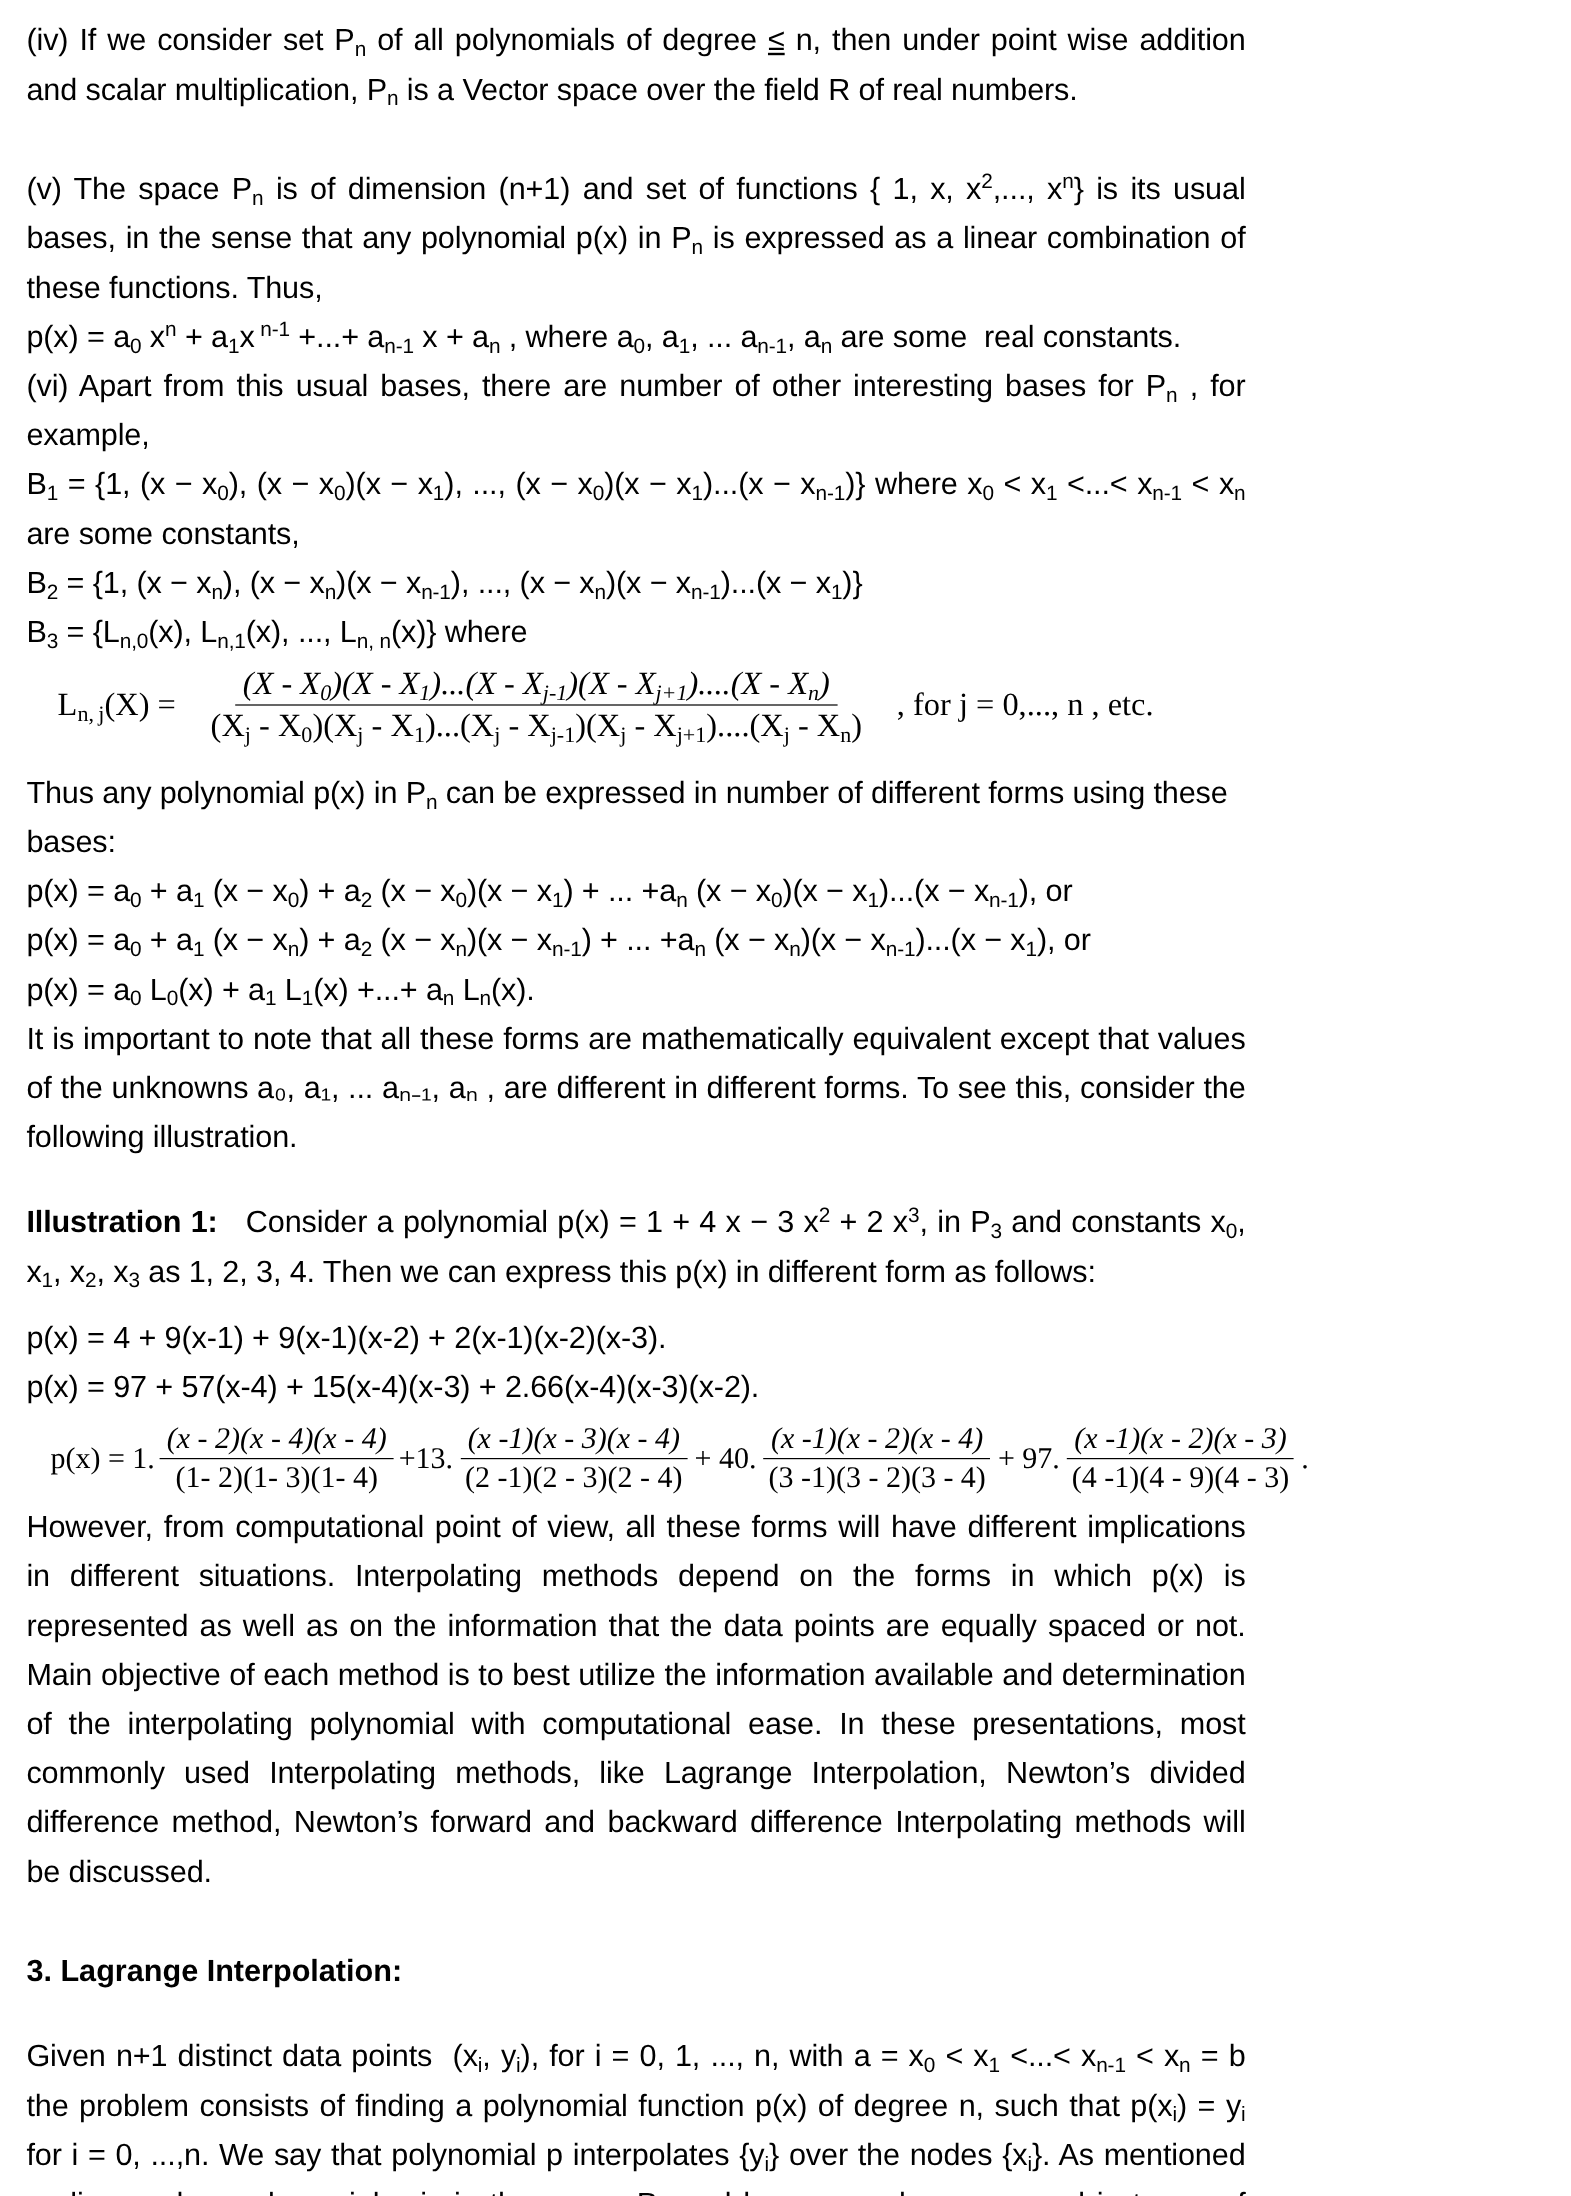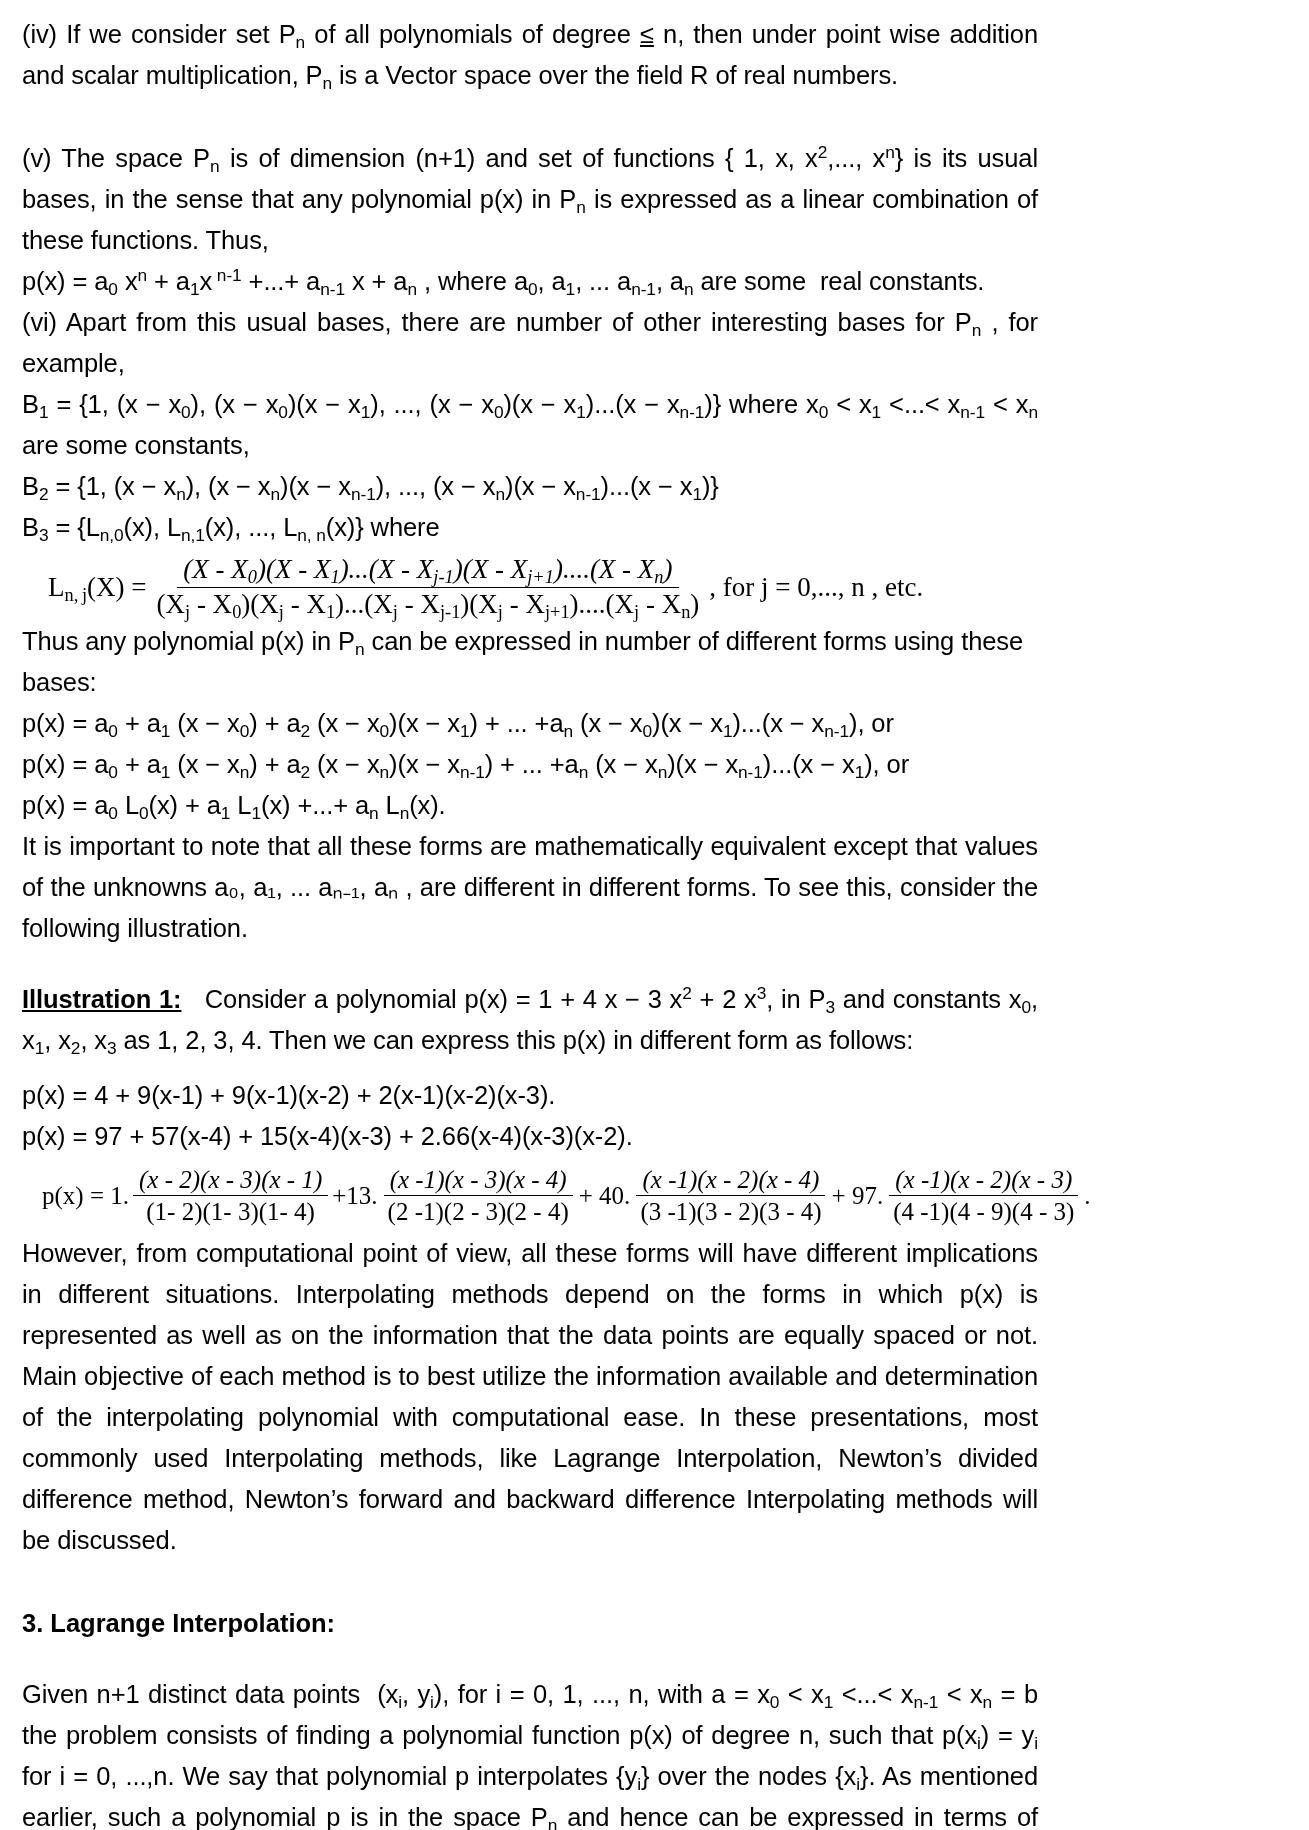--- a/index.html
+++ b/index.html
@@ -33,35 +33,36 @@
   sub {
     font-size: 0.68em;
     vertical-align: -0.28em;
     line-height: 0;
   }
   sup {
     font-size: 0.68em;
     vertical-align: 0.52em;
     line-height: 0;
   }
-  b.bold { font-weight: bold; text-decoration: underline; }
+  b.bold { font-weight: bold; }
 
   
   .eq-block {
     font-family: "Liberation Serif", serif;
     font-size: 27px;
     display: flex;
     align-items: center;
     flex-wrap: nowrap;
     white-space: nowrap;
   }
   .eq-lagrange {
     padding-left: 26px;
     margin-top: 6px;
-    margin-bottom: 0;
+    margin-bottom: 20px;
+    gap: 19px;
   }
   .eq-illus {
     padding-left: 20px;
     font-size: 25px;
     margin-top: 8px;
     margin-bottom: 6px;
   }
   .frac {
     display: inline-flex;
     flex-direction: column;
@@ -153,21 +154,21 @@
   </p>
 
   <div class="gap-sm"></div>
 
   <p class="para left">p(x) = 4 + 9(x-1) + 9(x-1)(x-2) + 2(x-1)(x-2)(x-3).</p>
   <p class="para left">p(x) = 97 + 57(x-4) + 15(x-4)(x-3) + 2.66(x-4)(x-3)(x-2).</p>
 
   <div class="eq-block eq-illus">
     <span class="eq-lead">p(x) = 1.</span>
     <span class="frac">
-      <span class="num">(x - 2)(x - 3)(x - 1)</span>
+      <span class="num">(x - 2)(x - 4)(x - 4)</span>
       <span class="den">(1- 2)(1- 3)(1- 4)</span>
     </span>
     <span class="eq-term">+13.</span>
     <span class="frac">
       <span class="num">(x -1)(x - 3)(x - 4)</span>
       <span class="den">(2 -1)(2 - 3)(2 - 4)</span>
     </span>
     <span class="eq-term">+ 40.</span>
     <span class="frac">
       <span class="num">(x -1)(x - 2)(x - 4)</span>

